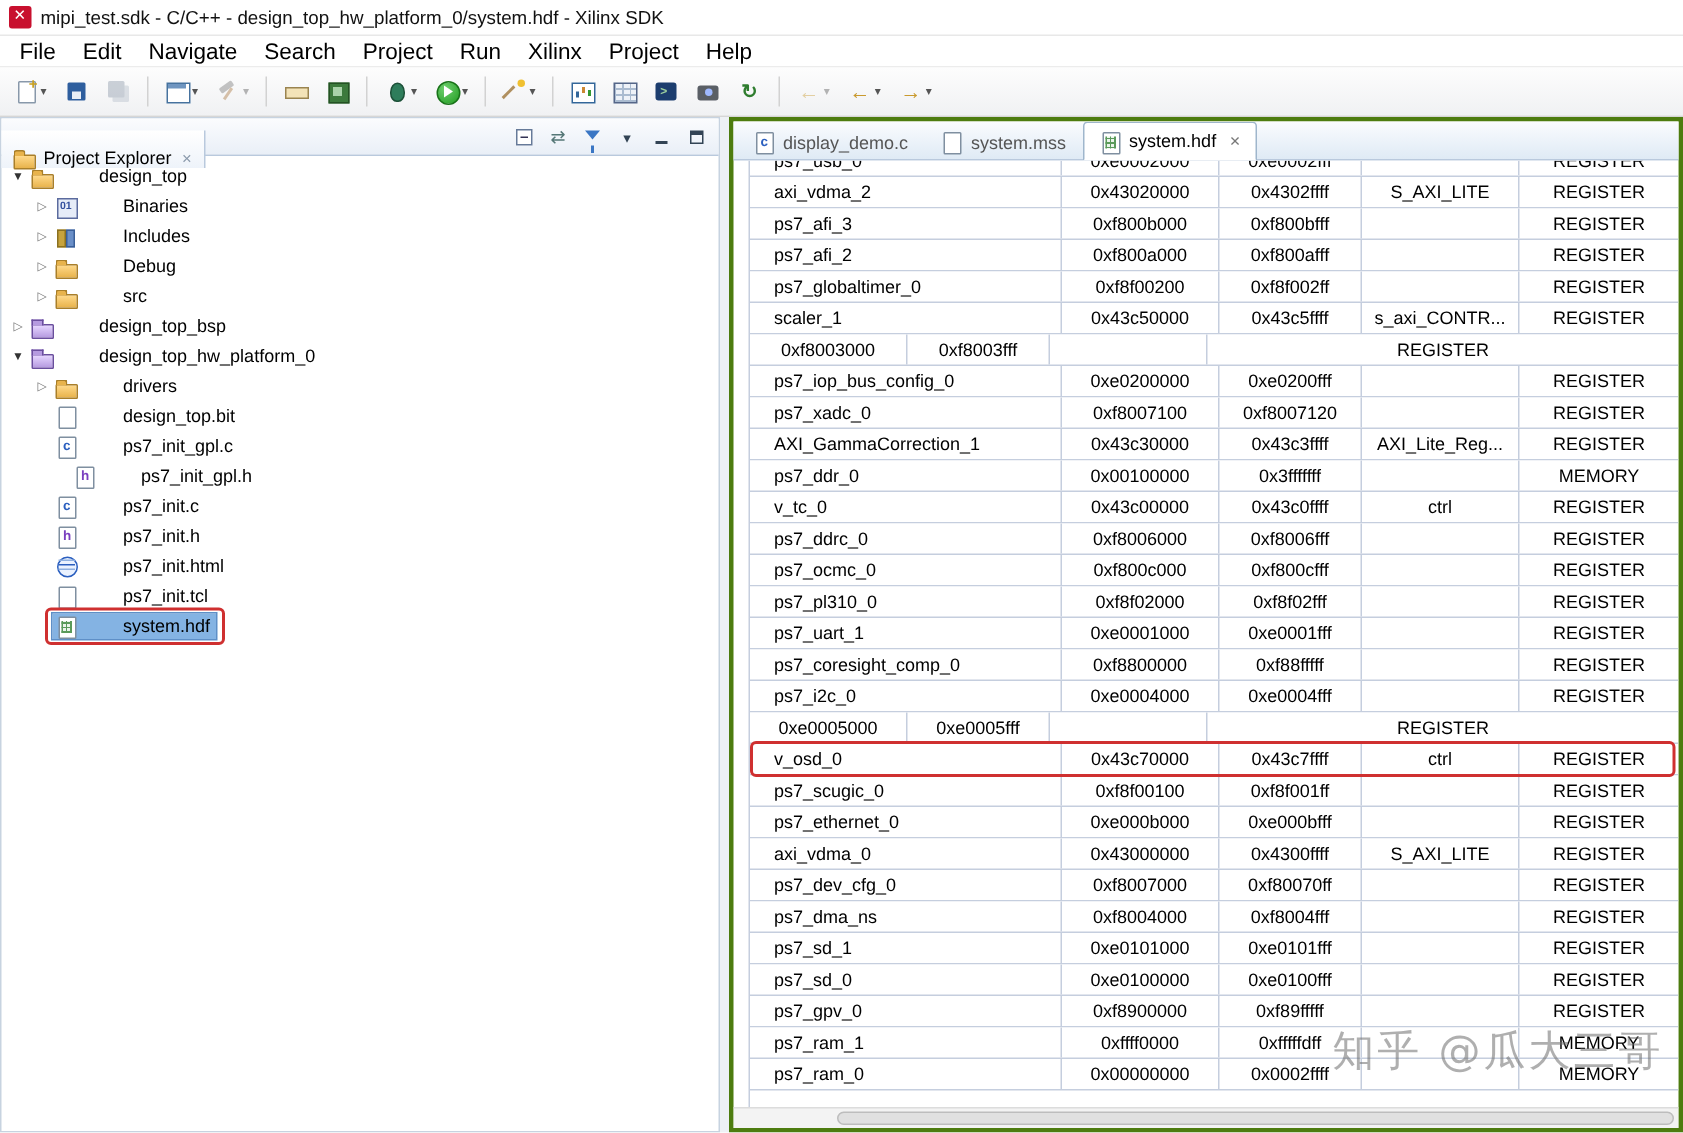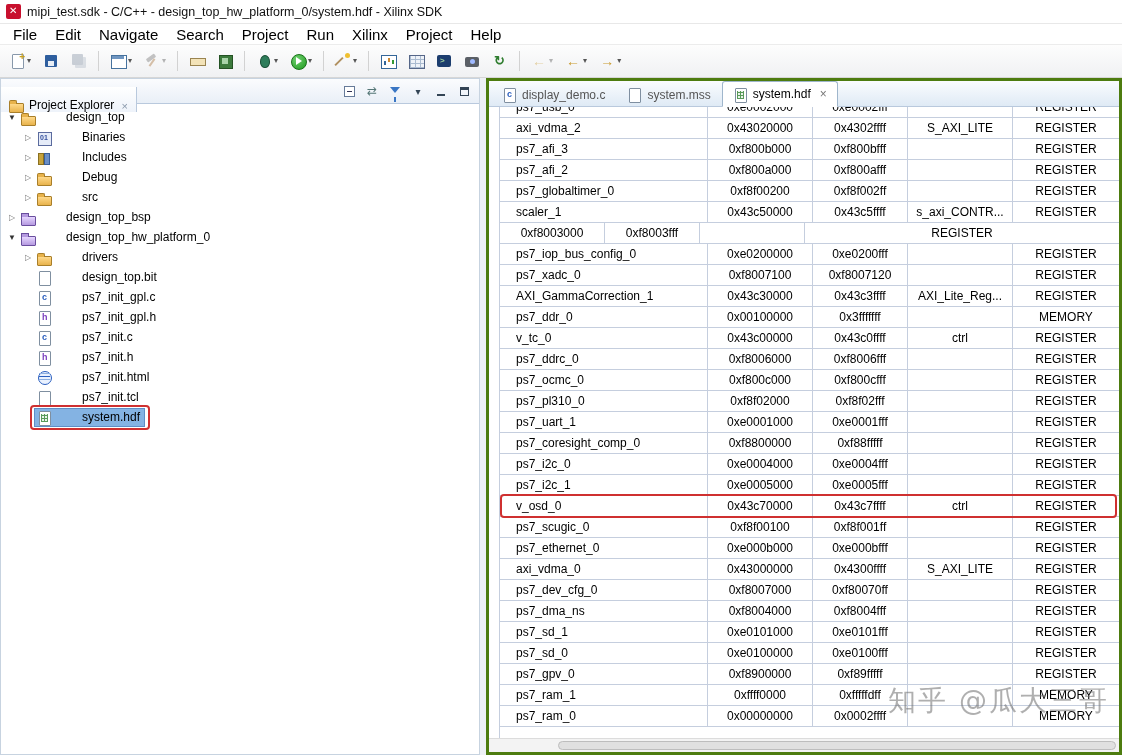--- a/index.html
+++ b/index.html
@@ -356,21 +356,21 @@
             <span class="tlabel">design_top.bit</span>
           </span>
         </div>
         <div class="tree-row" style="padding-left: 20px;">
           <span class="arr"></span>
           <span class="grp">
             <span class="ti ti-file c"></span>
             <span class="tlabel">ps7_init_gpl.c</span>
           </span>
         </div>
-        <div class="tree-row" style="padding-left: 20px;">
+        <div class="tree-row" style="padding-left: 32px;">
           <span class="arr"></span>
           <span class="grp">
             <span class="ti ti-file h"></span>
             <span class="tlabel">ps7_init_gpl.h</span>
           </span>
         </div>
         <div class="tree-row" style="padding-left: 20px;">
           <span class="arr"></span>
           <span class="grp">
             <span class="ti ti-file c"></span>
@@ -547,21 +547,20 @@
             <div class="tc type">REGISTER</div>
           </div>
           <div class="trow">
             <div class="tc name">ps7_i2c_0</div>
             <div class="tc base">0xe0004000</div>
             <div class="tc high">0xe0004fff</div>
             <div class="tc iface"></div>
             <div class="tc type">REGISTER</div>
           </div>
           <div class="trow">
-            <div class="tc name">ps7_i2c_1</div>
             <div class="tc base">0xe0005000</div>
             <div class="tc high">0xe0005fff</div>
             <div class="tc iface"></div>
             <div class="tc type">REGISTER</div>
           </div>
           <div class="trow ring2">
             <div class="tc name">v_osd_0</div>
             <div class="tc base">0x43c70000</div>
             <div class="tc high">0x43c7ffff</div>
             <div class="tc iface">ctrl</div>

